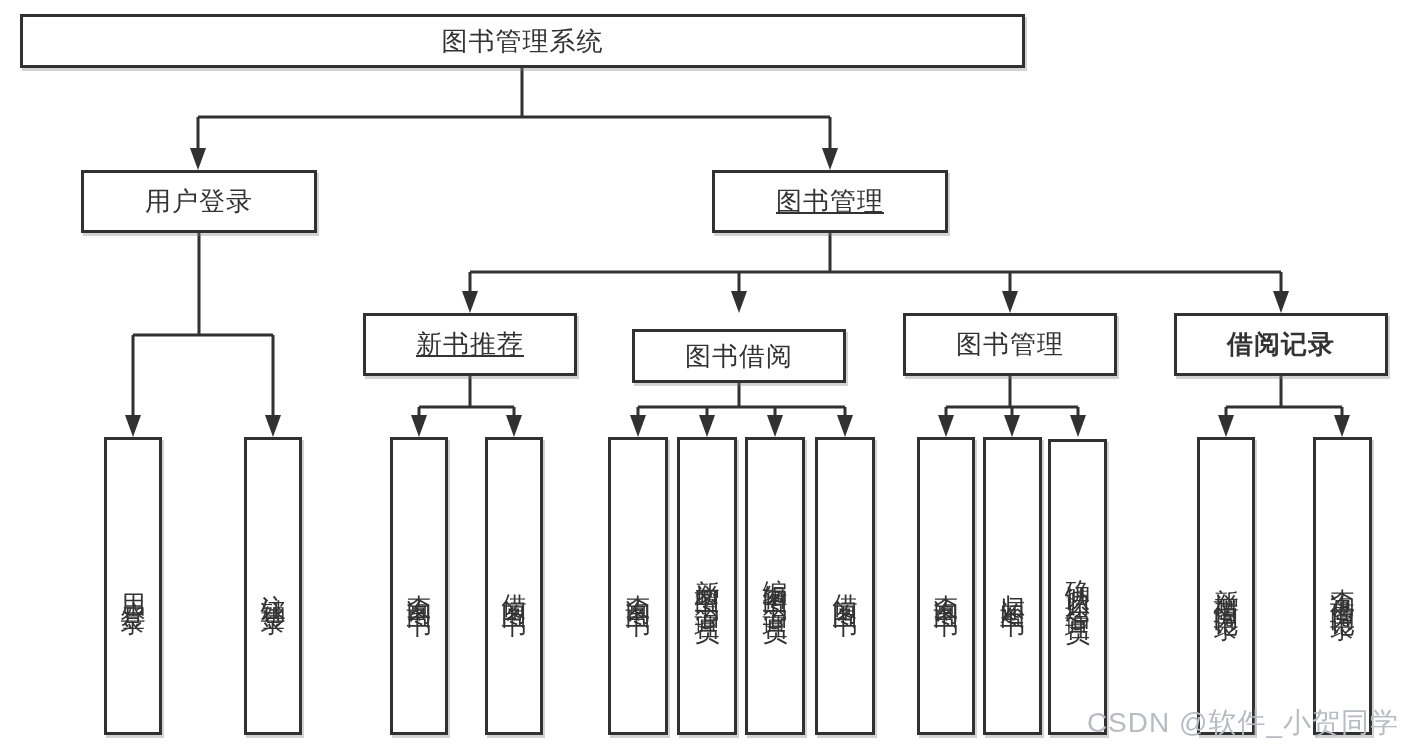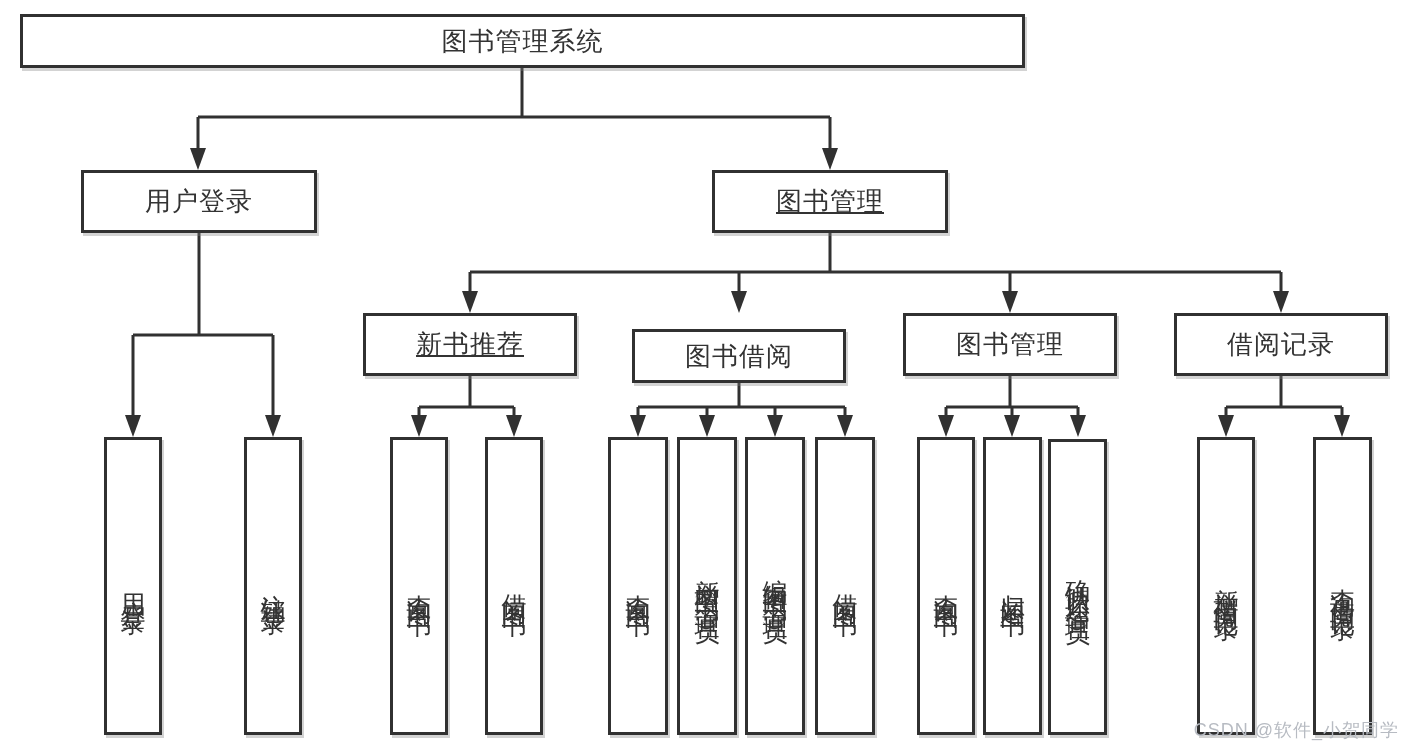--- a/index.html
+++ b/index.html
@@ -33,21 +33,21 @@
     text-orientation: mixed;
     font-size: 25px;
     line-height: 1;
     letter-spacing: 6px;
     white-space: nowrap;
   }
   .watermark {
     position: absolute;
     right: 6px;
     bottom: 5px;
-    font-size: 18px;
+    font-size: 28px;
     letter-spacing: 1px;
     color: #b7bbc2;
     z-index: 10;
     white-space: nowrap;
   }
 </style>
 </head>
 <body>
 
 <div class="stage">
@@ -112,21 +112,21 @@
 
   <div class="node hbox" style="left:363px; top:313px; width:214px; height:63px;text-decoration:underline;">
     <span>新书推荐</span>
   </div>
   <div class="node hbox" style="left:632px; top:329px; width:214px; height:54px;">
     <span>图书借阅</span>
   </div>
   <div class="node hbox" style="left:903px; top:313px; width:214px; height:63px;">
     <span>图书管理</span>
   </div>
-  <div class="node hbox" style="left:1174px; top:313px; width:214px; height:63px;">
+  <div class="node hbox" style="left:1174px; top:313px; width:214px; height:63px;font-weight:bold;">
     <span>借阅记录</span>
   </div>
 
   <div class="node vbox" style="left:104px; top:437px; width:58px; height:298px;">
     <span>用户登录</span>
   </div>
   <div class="node vbox" style="left:244px; top:437px; width:58px; height:298px;">
     <span>注销登录</span>
   </div>
 

